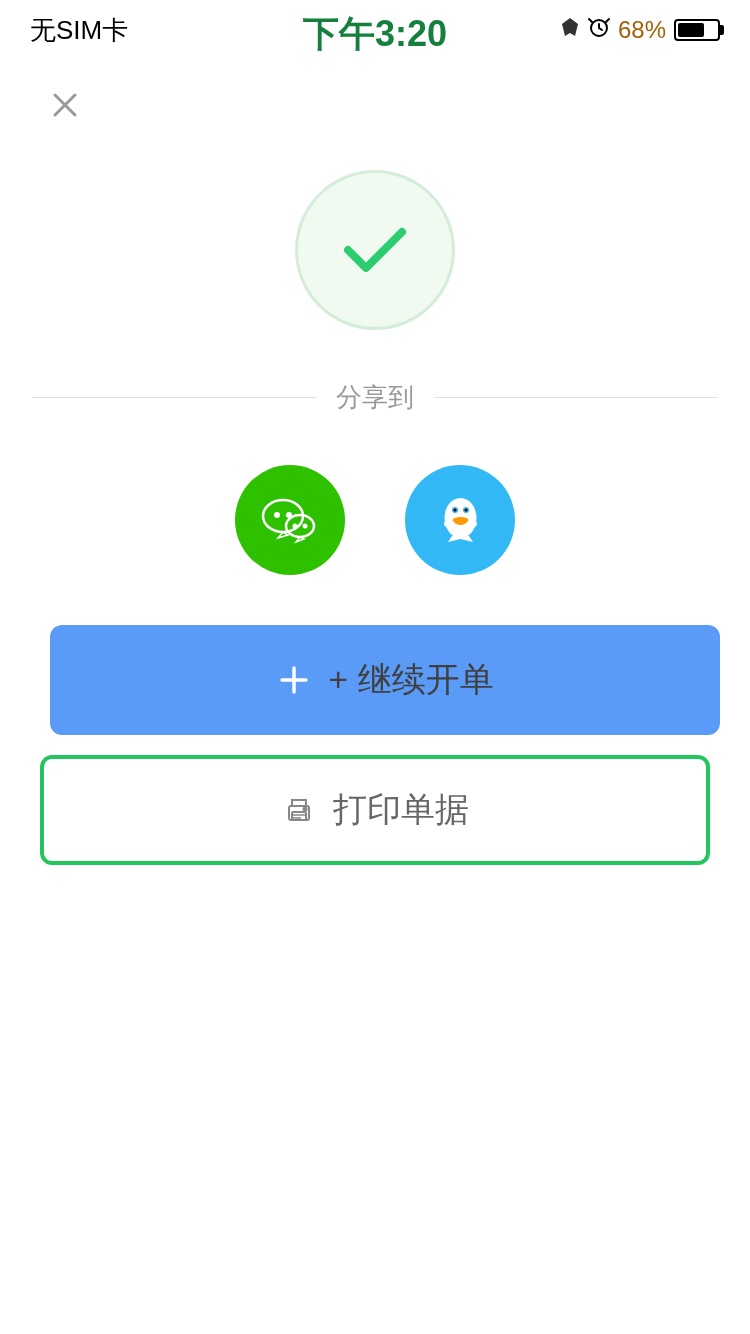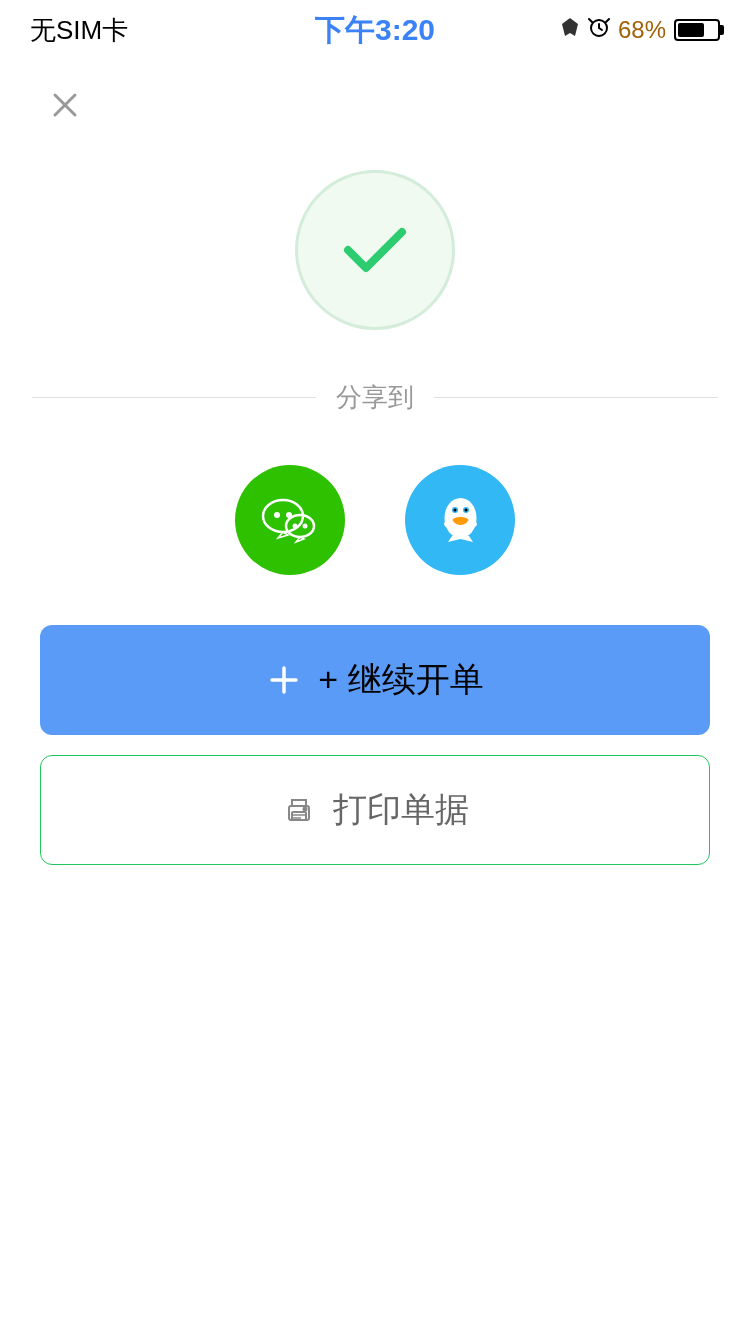--- a/index.html
+++ b/index.html
@@ -32,23 +32,23 @@
     .status-left {
       display: flex;
       align-items: flex-start;
       gap: 10px;
       font-size: 26px;
       color: #000;
       font-weight: 500;
     }
 
     .status-center {
-      font-size: 30px;
+      font-size: 36px;
       font-weight: 600;
-      color: #3b82f6;
+      color: #15803d;
       position: absolute;
       left: 50%;
       transform: translateX(-50%);
       top: 10px;
     }
 
     .status-right {
       display: flex;
       align-items: center;
       gap: 8px;
@@ -223,27 +223,28 @@
       justify-content: center;
       gap: 16px;
       font-size: 34px;
       cursor: pointer;
       border: none;
       outline: none;
     }
 
     .btn-primary {
       background: #5b9bf8;
-      color: #000000;
+      color: #404040;
+      margin-left: 10px;
     }
 
     .btn-secondary {
       background: white;
       color: #666;
-      border: 1px solid #22c55e;
+      border: 4px solid #22c55e;
     }
 
     .btn svg {
       width: 36px;
       height: 36px;
     }
 
     .btn-primary svg {
       fill: white;
       stroke: white;

